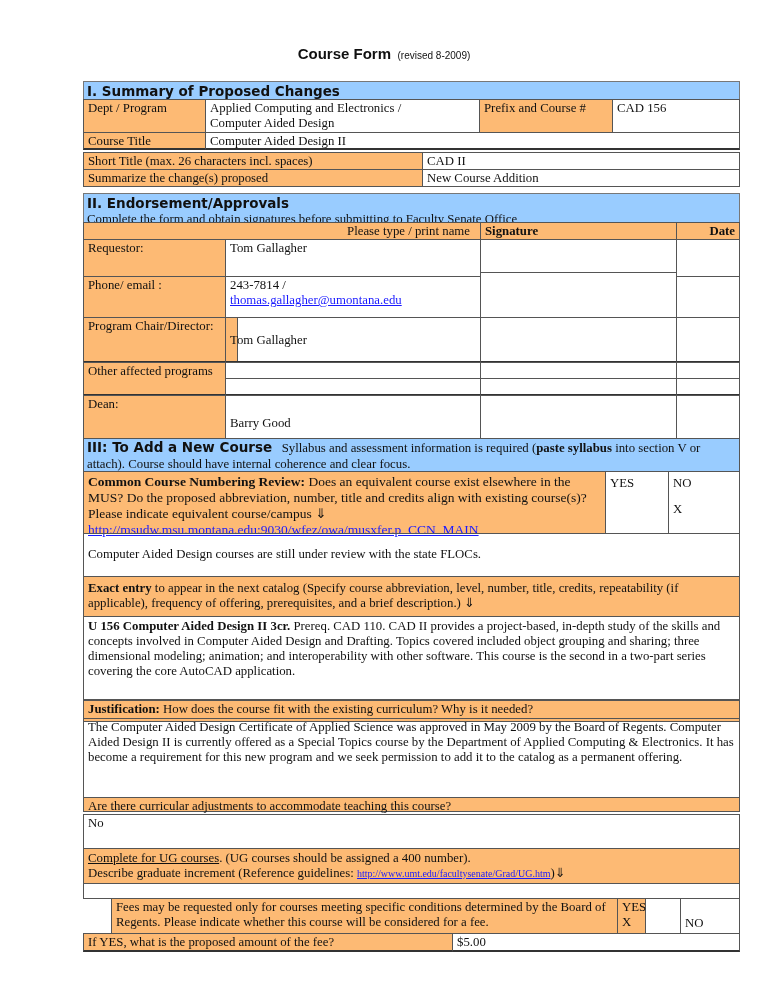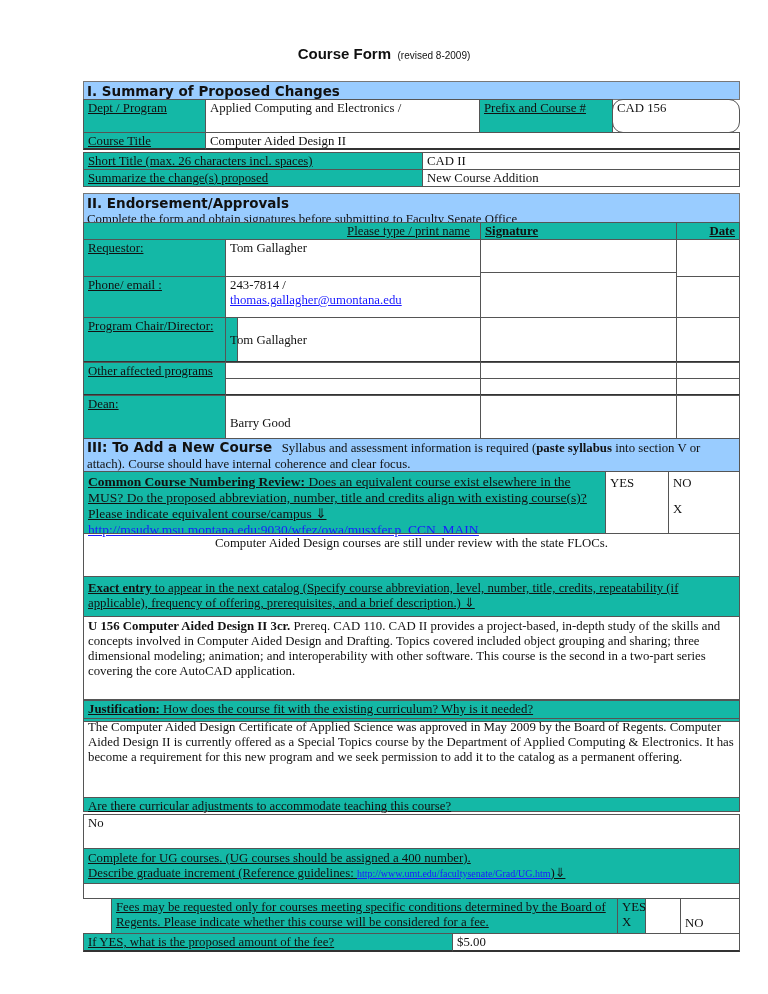--- a/index.html
+++ b/index.html
@@ -3,21 +3,21 @@
 <meta charset="utf-8">
 <style>
   html, body { margin: 0; padding: 0; background: #ffffff; }
   body { width: 768px; height: 994px; position: relative; overflow: hidden; font-family: "Liberation Serif", serif; color: #111; }
   .title { position: absolute; top: 45px; left: 0; width: 768px; text-align: center; font-family: "Liberation Sans", sans-serif; }
   .title .main { font-weight: bold; font-size: 15px; }
   .title .sub { font-size: 10px; margin-left: 2px; }
   .form { position: absolute; left: 83px; top: 81px; width: 657px; }
   .blk { position: absolute; left: 0; width: 657px; box-sizing: border-box; }
   .sec-head { background: #99ccff; border: 1px solid #777; font-family: "DejaVu Sans", sans-serif; font-weight: bold; font-size: 13.5px; padding: 0 3px; box-sizing: border-box; line-height: 18px; }
-  .lb { background: #14b8a6; text-decoration: underline; }
+  .lb { background: #fdba74; }
   .cell { position: absolute; box-sizing: border-box; border: 1px solid #555; font-size: 12.8px; line-height: 15px; padding: 1px 4px; }
   .thick-b { border-bottom: 2px solid #333; }
   a.lnk { color: #1a1aff; text-decoration: underline; }
   .sm-link { font-size: 10px; color: #1a1aff; text-decoration: underline; }
   b { font-weight: bold; }
 </style>
 </head>
 <body>
 
 <div class="title">
@@ -25,23 +25,24 @@
   <span class="sub">(revised 8-2009)</span>
 </div>
 
 <div class="form">
 
   <div class="blk sec-head" style="top:0;height:19px;">I. Summary of Proposed Changes</div>
 
   <div class="cell lb" style="left:0;top:18px;width:123px;height:34px;">Dept / Program</div>
   <div class="cell" style="left:122px;top:18px;width:275px;height:34px;">
     <div>Applied Computing and Electronics /</div>
+    <div>Computer Aided Design</div>
   </div>
   <div class="cell lb" style="left:396px;top:18px;width:134px;height:34px;">Prefix and Course #</div>
-  <div class="cell" style="left:529px;top:18px;width:128px;height:34px;border-radius:11px;">CAD 156</div>
+  <div class="cell" style="left:529px;top:18px;width:128px;height:34px;">CAD 156</div>
 
   <div class="cell lb thick-b" style="left:0;top:51px;width:123px;height:18px;">Course Title</div>
   <div class="cell thick-b" style="left:122px;top:51px;width:535px;height:18px;">Computer Aided Design II</div>
 
   <div class="cell lb" style="left:0;top:71px;width:340px;height:18px;">Short Title (max. 26 characters incl. spaces)</div>
   <div class="cell" style="left:339px;top:71px;width:318px;height:18px;">CAD II</div>
   <div class="cell lb" style="left:0;top:88px;width:340px;height:18px;">Summarize the change(s) proposed</div>
   <div class="cell" style="left:339px;top:88px;width:318px;height:18px;">New Course Addition</div>
 
   <div class="blk sec-head" style="top:112px;height:36px;">
@@ -95,21 +96,21 @@
   </div>
   <div class="cell" style="left:522px;top:390px;width:64px;height:63px;padding-top:4px;">
     <div>YES</div>
     <div></div>
   </div>
   <div class="cell" style="left:585px;top:390px;width:72px;height:63px;padding-top:4px;">
     <div>NO</div>
     <div style="margin-top:11px;">X</div>
   </div>
 
-  <div class="cell" style="left:0;top:452px;width:657px;height:44px;padding-top:2px;text-align:center;">Computer Aided Design courses are still under review with the state FLOCs.</div>
+  <div class="cell" style="left:0;top:452px;width:657px;height:44px;padding-top:13px;">Computer Aided Design courses are still under review with the state FLOCs.</div>
 
   <div class="cell lb" style="left:0;top:495px;width:657px;height:41px;padding-top:4px;">
     <b>Exact entry</b><span> to appear in the next catalog (Specify course abbreviation, level, number, title, credits, repeatability (if applicable), frequency of offering, prerequisites, and a brief description.) ⇓</span>
   </div>
   <div class="cell" style="left:0;top:535px;width:657px;height:84px;padding-top:2px;">
     <b>U 156 Computer Aided Design II 3cr.</b><span> Prereq. CAD 110.  CAD II provides a project-based, in-depth study of the skills and concepts involved in Computer Aided Design and Drafting. Topics covered included object grouping and sharing; three dimensional modeling; animation; and interoperability with other software. This course is the second in a two-part series covering the core AutoCAD application.</span>
   </div>
 
   <div class="cell lb" style="left:0;top:619px;width:657px;height:22px;">
     <b>Justification:</b><span> How does the course fit with the existing curriculum?  Why is it needed?</span>

